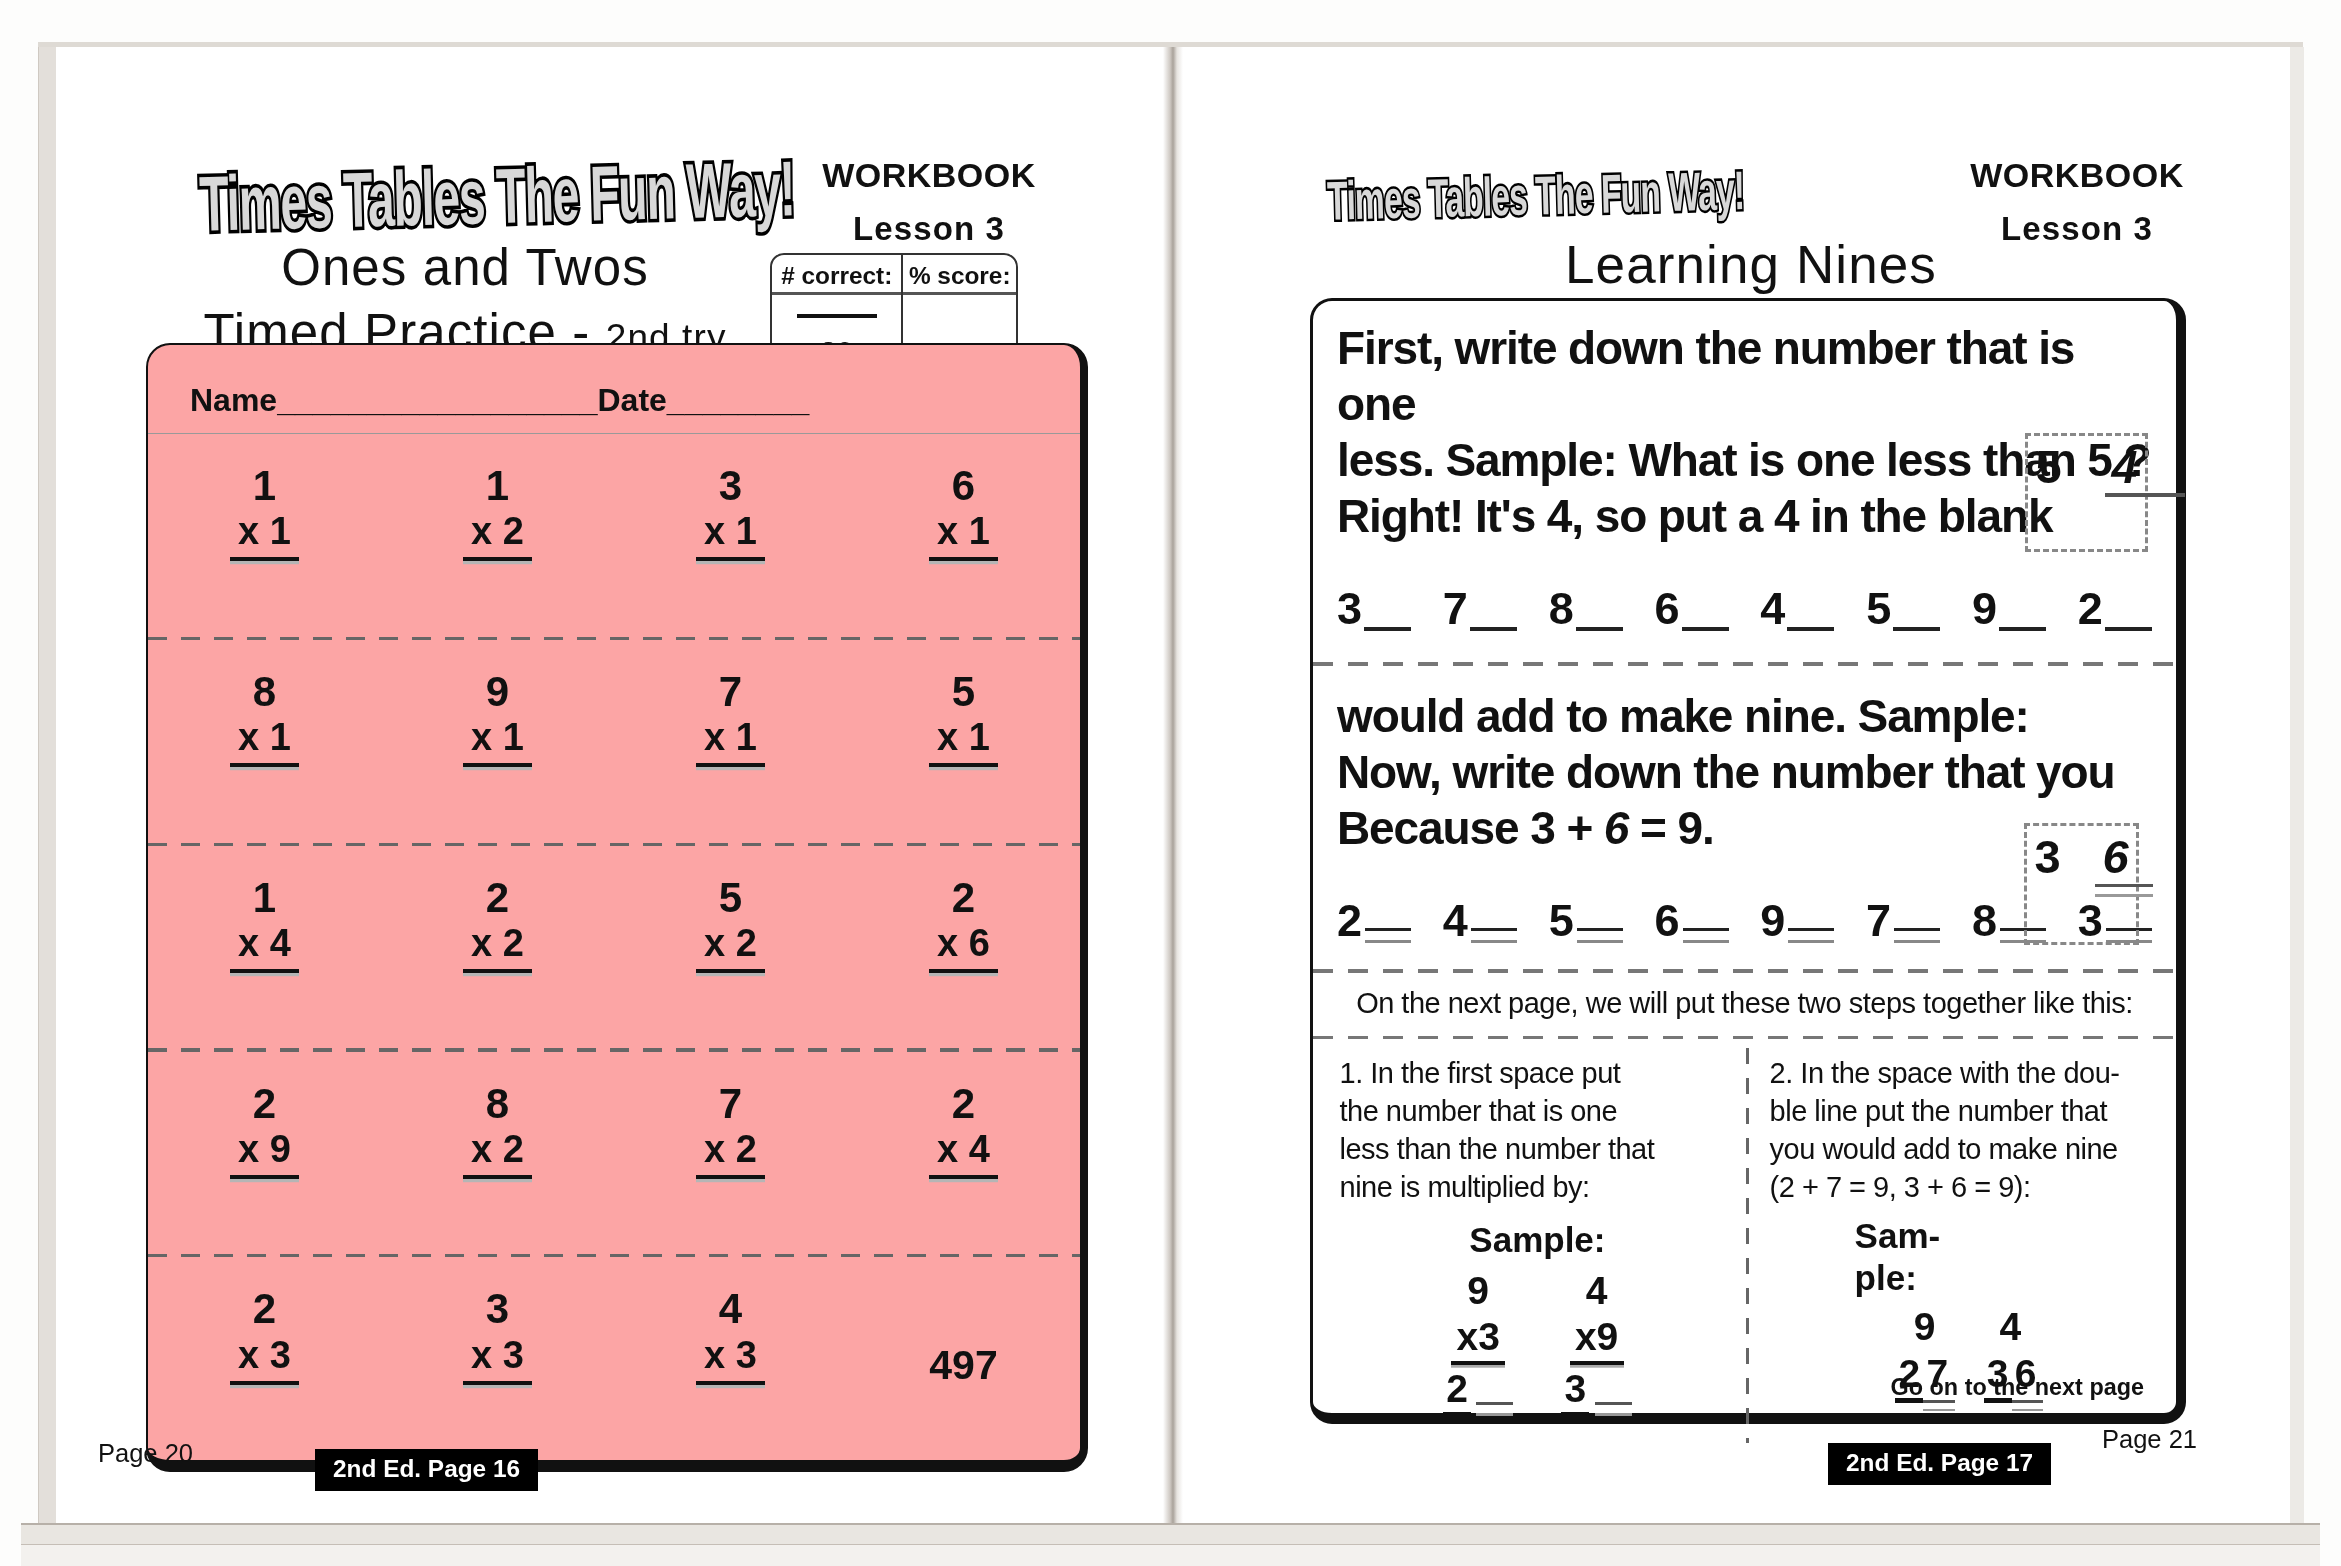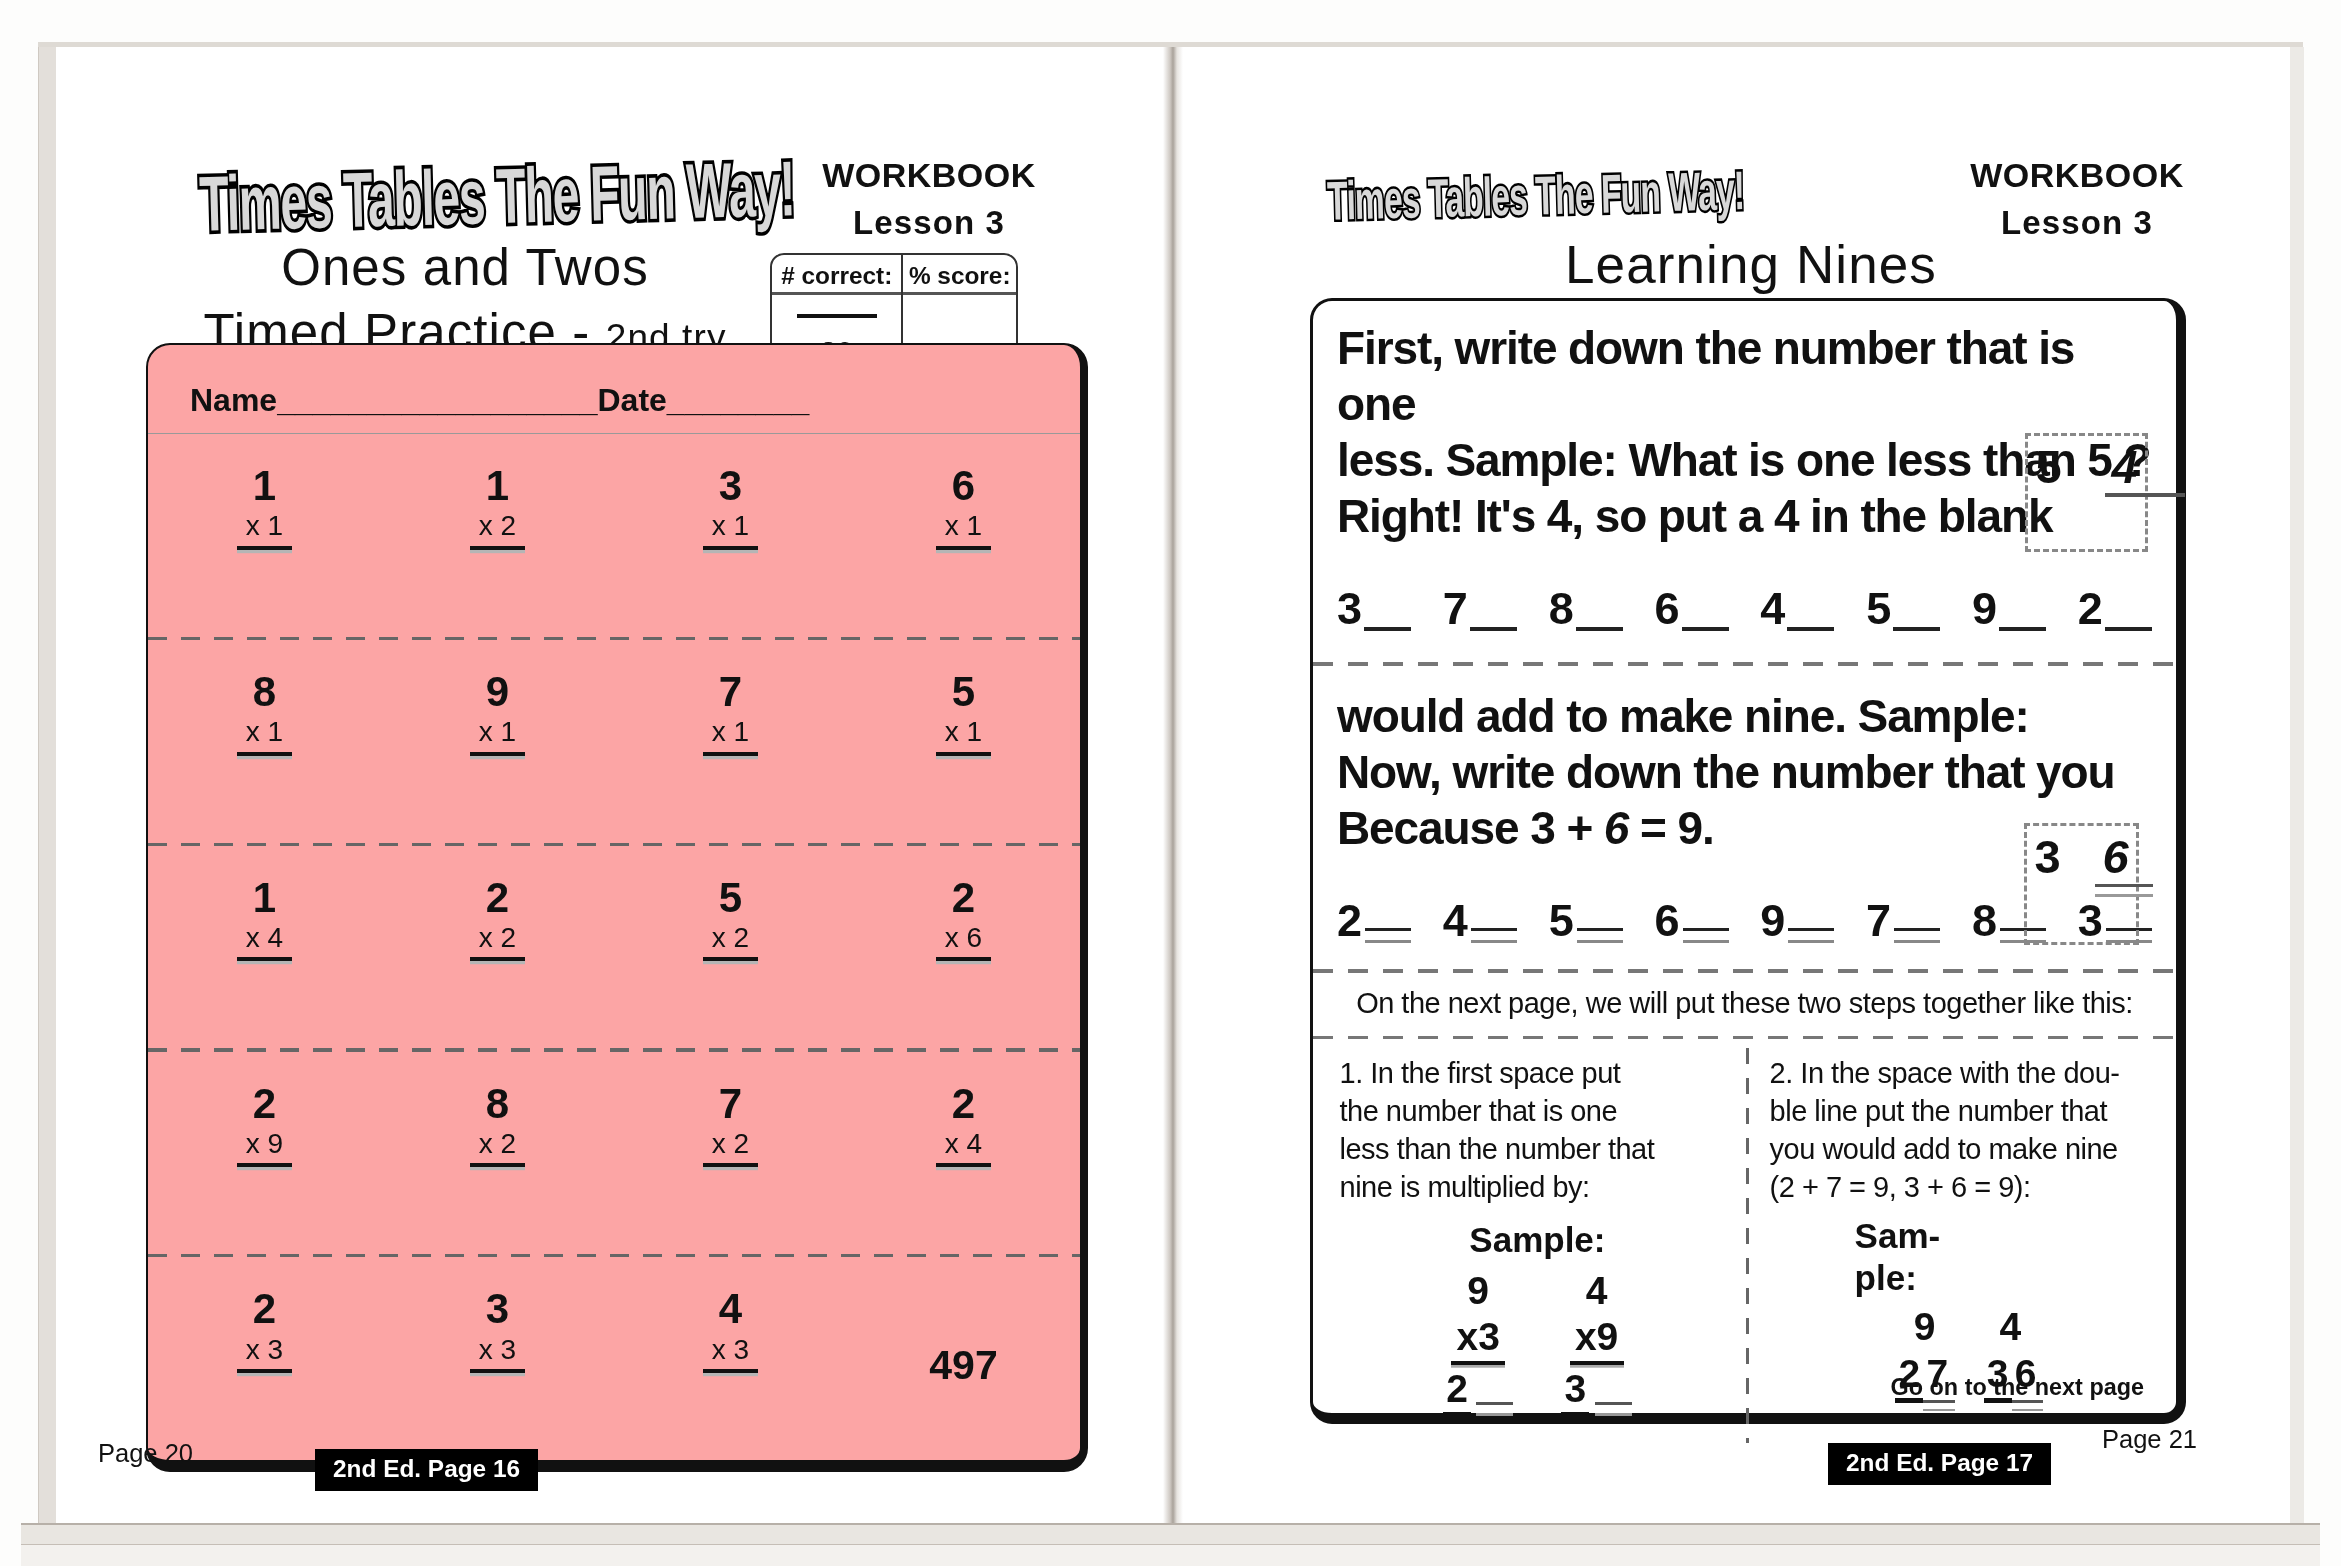--- a/index.html
+++ b/index.html
@@ -16,21 +16,21 @@
   .page{position:absolute;top:47px;width:1107px;height:1480px;background:#ffffff;}
   .page-left{left:56px;}
   .page-right{left:1183px;}
 
   
   .logo-svg{position:absolute;overflow:visible;}
   .logo-svg text{font-family:"Liberation Sans", sans-serif;font-weight:bold;letter-spacing:-4px;}
 
   .wb-block{position:absolute;text-align:center;}
   .wb-label{font-size:34px;font-weight:bold;letter-spacing:0.5px;}
-  .lesson-label{font-size:33px;font-weight:bold;margin-top:9px;letter-spacing:1.1px;}
+  .lesson-label{font-size:33px;font-weight:bold;margin-top:15px;letter-spacing:1.1px;}
 
   .ltitle{position:absolute;left:0;top:191px;width:818px;text-align:center;font-size:51px;letter-spacing:1.1px;}
   .lsubtitle{position:absolute;left:0;top:256px;width:818px;text-align:center;font-size:51px;letter-spacing:1.1px;}
   .lsubtitle .small{font-size:37px;}
 
   
   .scorebox{position:absolute;left:714px;top:206px;width:244px;height:149px;border:2.1px solid #333;border-radius:14px;background:#fff;display:flex;}
   .scorebox .col{flex:1;position:relative;}
   .scorebox .col.first{border-right:2.1px solid #333;flex:1.15;}
   .score-head{font-size:24.4px;font-weight:bold;text-align:center;padding-top:7.4px;height:30px;border-bottom:3.2px solid #555;}
@@ -38,21 +38,21 @@
 
   
   .card{position:absolute;left:90px;top:296px;width:932px;height:1115px;background:#fca5a5;
         border:2.7px solid #111;border-right:8.5px solid #111;border-bottom:12.7px solid #111;border-radius:24px;
         display:flex;flex-direction:column;overflow:hidden;}
   .namerow{height:89px;border-bottom:1.6px solid #999;font-size:32px;font-weight:bold;padding:37px 0 0 42px;box-sizing:border-box;}
   .prow{flex:1;display:flex;padding-top:28px;box-sizing:border-box;}
   .dash-h{height:3.2px;background:repeating-linear-gradient(90deg,#666 0 19px,transparent 19px 33px);}
   .cell{flex:1;text-align:center;}
   .ptop{font-size:42px;font-weight:bold;line-height:1.15;}
-  .pop{display:inline-block;font-size:28px;font-weight:normal;line-height:1.15;border-bottom:4.8px solid #111;box-shadow:0 3.2px 0 0 #b5b5b5;padding:0 8.5px 3.2px;}
+  .pop{display:inline-block;font-size:38px;font-weight:bold;line-height:1.15;border-bottom:4.8px solid #111;box-shadow:0 3.2px 0 0 #b5b5b5;padding:0 8.5px 3.2px;}
   .extra-num{font-size:41px;font-weight:bold;margin-top:57px;}
 
   .pgfoot{position:absolute;font-size:25.5px;}
   .pl-foot{left:42px;top:1392px;}
   .ed-box{position:absolute;background:#000;color:#fff;font-size:24.4px;font-weight:bold;padding:6.4px 18px 7.4px;}
   .pl-ed{left:259px;top:1402px;}
   .pr-foot{left:919px;top:1378px;}
   .pr-ed{left:645px;top:1396px;}
 
   

